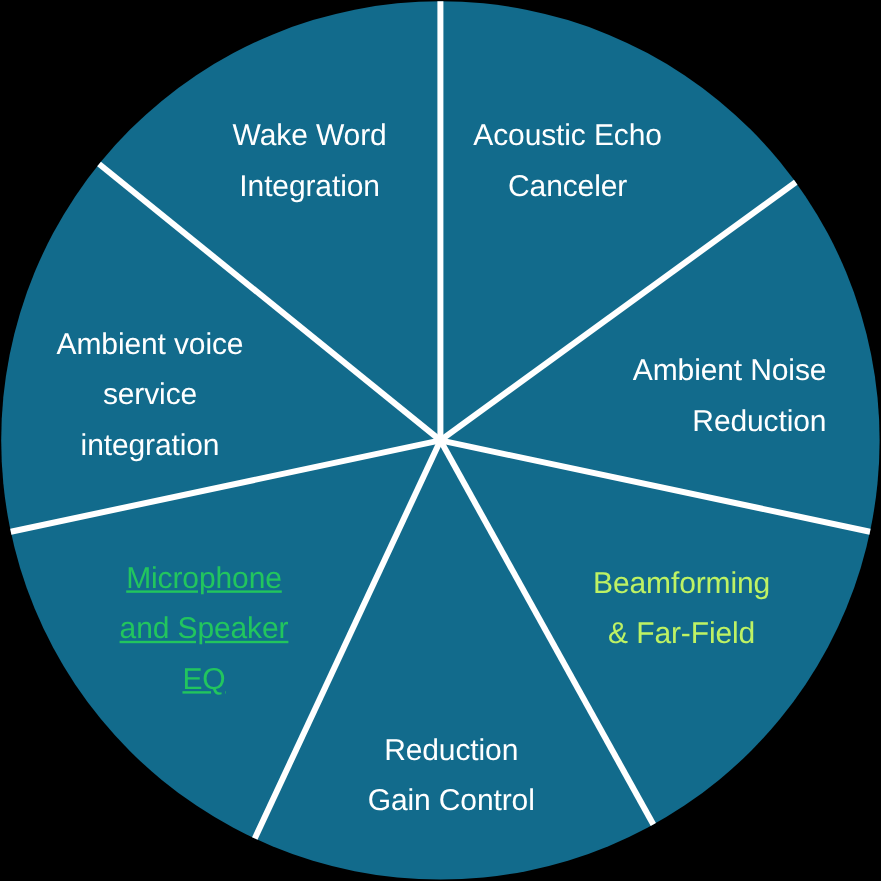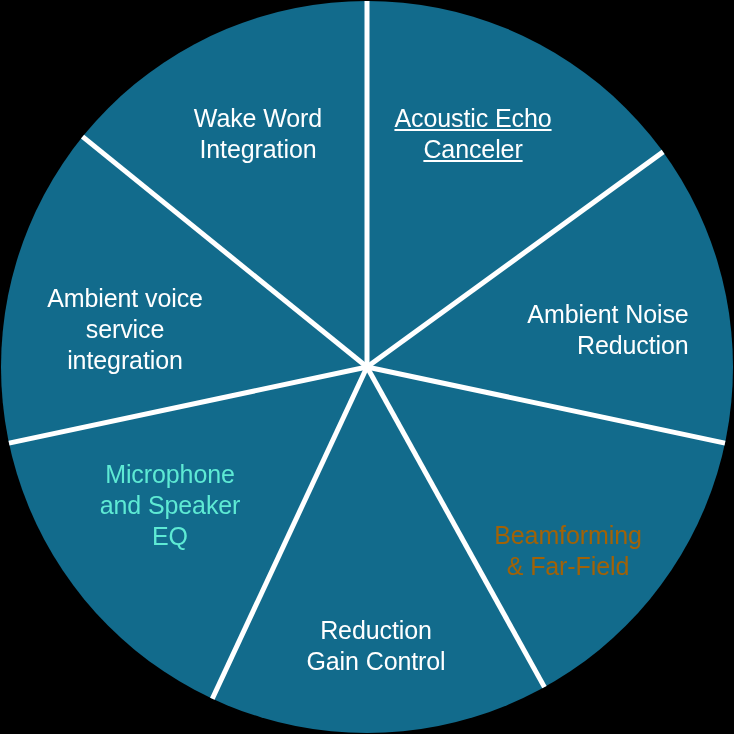--- a/index.html
+++ b/index.html
@@ -26,21 +26,21 @@
     top: 0;
     width: 734px;
     height: 734px;
     display: block;
   }
   .wedge-label {
     position: absolute;
     color: #ffffff;
     font-family: "Liberation Sans", sans-serif;
     font-size: 25px;
-    line-height: 31px;
+    line-height: 42px;
     text-align: center;
     white-space: pre;
     transform: translate(-50%, -50%);
     letter-spacing: -0.1px;
     -webkit-font-smoothing: antialiased;
     pointer-events: auto;
   }
 </style>
 </head>
 <body>
@@ -54,29 +54,29 @@
         <line x1="367" y1="367" x2="725.0020218685729" y2="443.0956788392999"></line>
         <line x1="367" y1="367" x2="544.4403210101593" y2="687.1108128130188"></line>
         <line x1="367" y1="367" x2="212.32171620290404" y2="698.708650055414"></line>
         <line x1="367" y1="367" x2="8.99797813142709" y2="443.0956788392999"></line>
         <line x1="367" y1="367" x2="82.56457810674874" y2="136.6687368757594"></line>
         <line x1="367" y1="367" x2="367" y2="1"></line>
       </g>
   </svg>
 
   <div id="label-layer">
-      <div class="wedge-label" style="left: 473px; top: 134px; color: rgb(255, 255, 255); font-size: 25px; text-decoration: underline;">Acoustic Echo
+      <div class="wedge-label" style="left: 473px; top: 134px; color: rgb(255, 255, 255); font-size: 25px;">Acoustic Echo
 Canceler</div>
       <div class="wedge-label" style="left: 608px; top: 330px; color: #ffffff; font-size: 25px; text-align: right;">Ambient Noise
 Reduction</div>
-      <div class="wedge-label" style="left: 568px; top: 507px; color: #a16207; font-size: 25px; margin-top: 44px;">Beamforming
+      <div class="wedge-label" style="left: 568px; top: 507px; color: #bef264; font-size: 25px;">Beamforming
 &amp; Far-Field</div>
       <div class="wedge-label" style="left: 376px; top: 646px; color: rgb(255, 255, 255); font-size: 25px;">Reduction
 Gain Control</div>
-      <div class="wedge-label" style="left: 170px; top: 505px; color: #5eead4; font-size: 25px;">Microphone
+      <div class="wedge-label" style="left: 170px; top: 524px; color: #22c55e; font-size: 25px; text-decoration: underline;">Microphone
 and Speaker
 EQ</div>
       <div class="wedge-label" style="left: 125px; top: 329px; color: rgb(255, 255, 255); font-size: 25px;">Ambient voice
 service
 integration</div>
       <div class="wedge-label" style="left: 258px; top: 134px; color: rgb(255, 255, 255); font-size: 25px;">Wake Word
 Integration</div>
     </div>
 
 </div>

